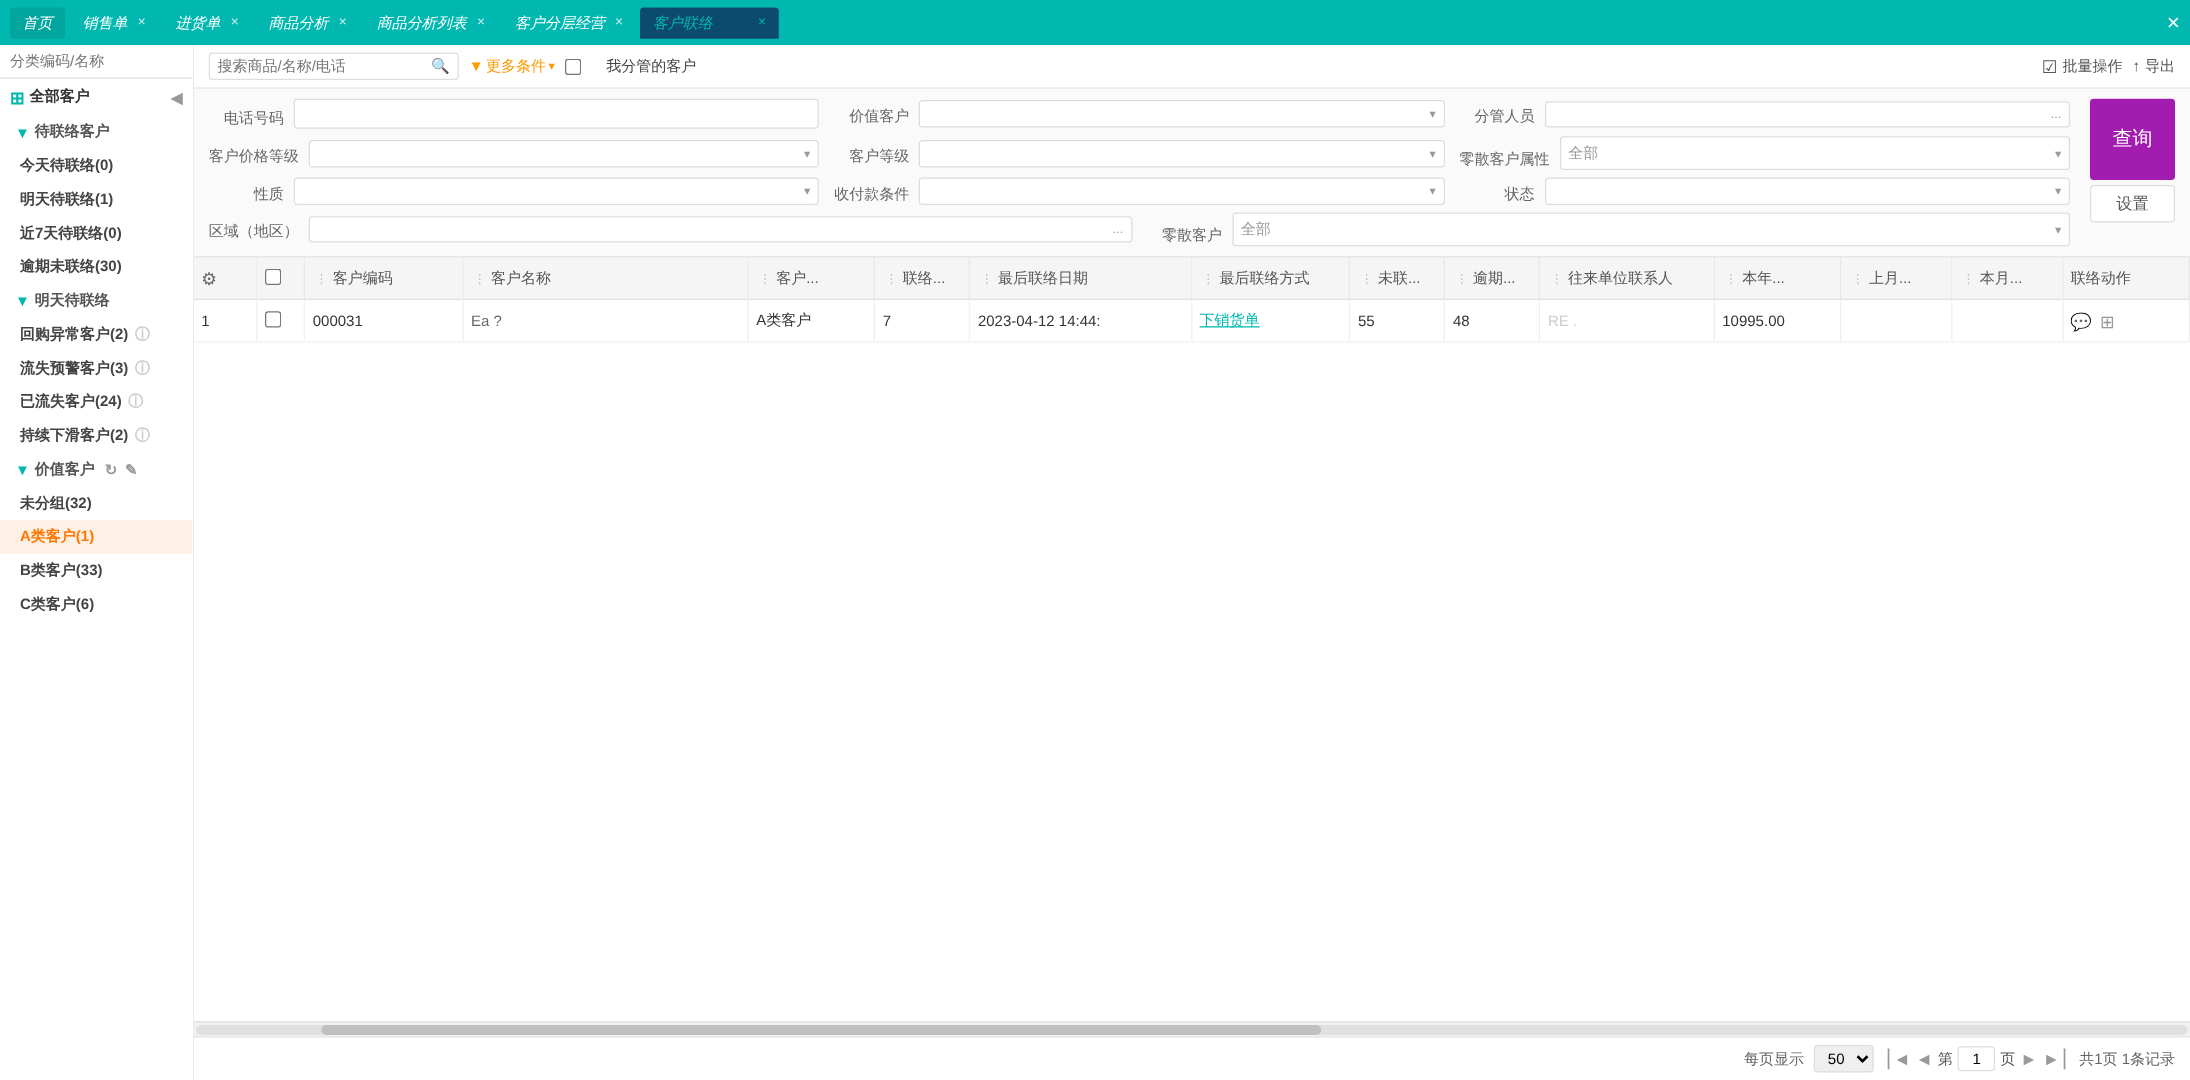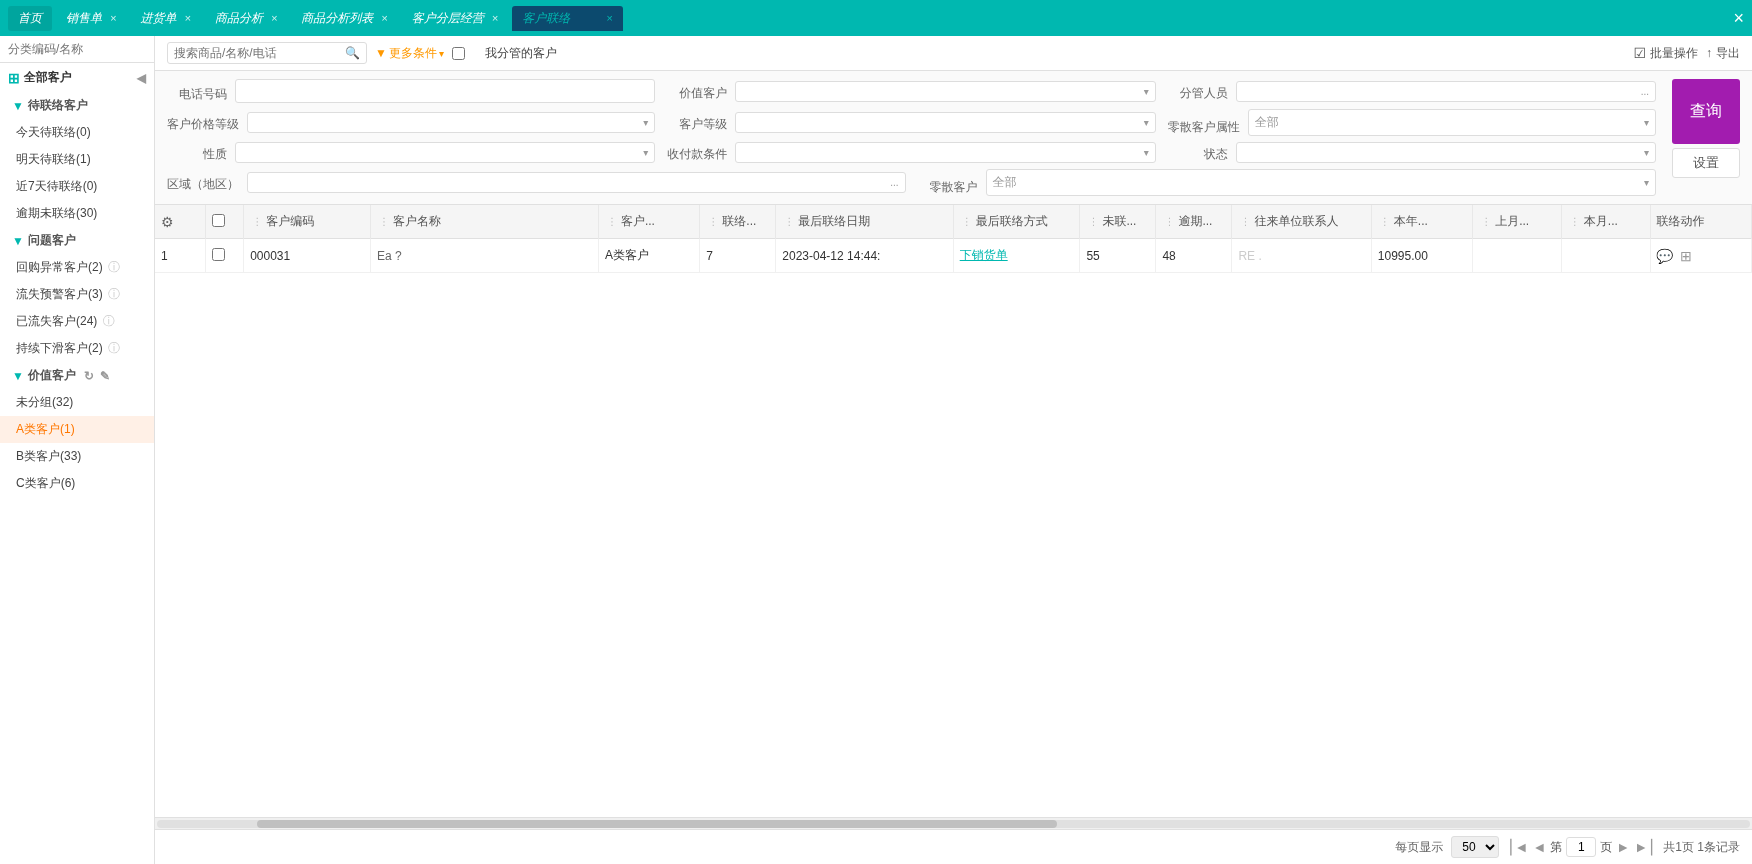--- a/index.html
+++ b/index.html
@@ -71,20 +71,21 @@
       justify-content: space-between;
     }
     .sidebar-section-header .left { display: flex; align-items: center; gap: 4px; }
     .sidebar-item {
       padding: 5px 8px 5px 16px;
       color: #444;
       cursor: pointer;
       white-space: nowrap;
       overflow: hidden;
       text-overflow: ellipsis;
+      font-weight: bold;
     }
     .sidebar-item.active { background: #fff0e6; color: #ff7700; }
     .sidebar-subsection {
       display: flex;
       align-items: center;
       padding: 5px 8px 5px 12px;
       color: #555;
       font-weight: bold;
       cursor: pointer;
       gap: 4px;
@@ -404,21 +405,21 @@
     </div>
     <div class="sidebar-item">
       <span>近7天待联络(0)</span>
     </div>
     <div class="sidebar-item">
       <span>逾期未联络(30)</span>
     </div>
 
     <div class="sidebar-subsection">
       <span style="color:#00b8b0;">▼</span>
-      <span>问题客户</span>
+      <span>明天待联络</span>
     </div>
     <div class="sidebar-item">
       <span>回购异常客户(2)</span>
       <span style="color:#ccc; margin-left:2px;">ⓘ</span>
     </div>
     <div class="sidebar-item">
       <span>流失预警客户(3)</span>
       <span style="color:#ccc; margin-left:2px;">ⓘ</span>
     </div>
     <div class="sidebar-item">

